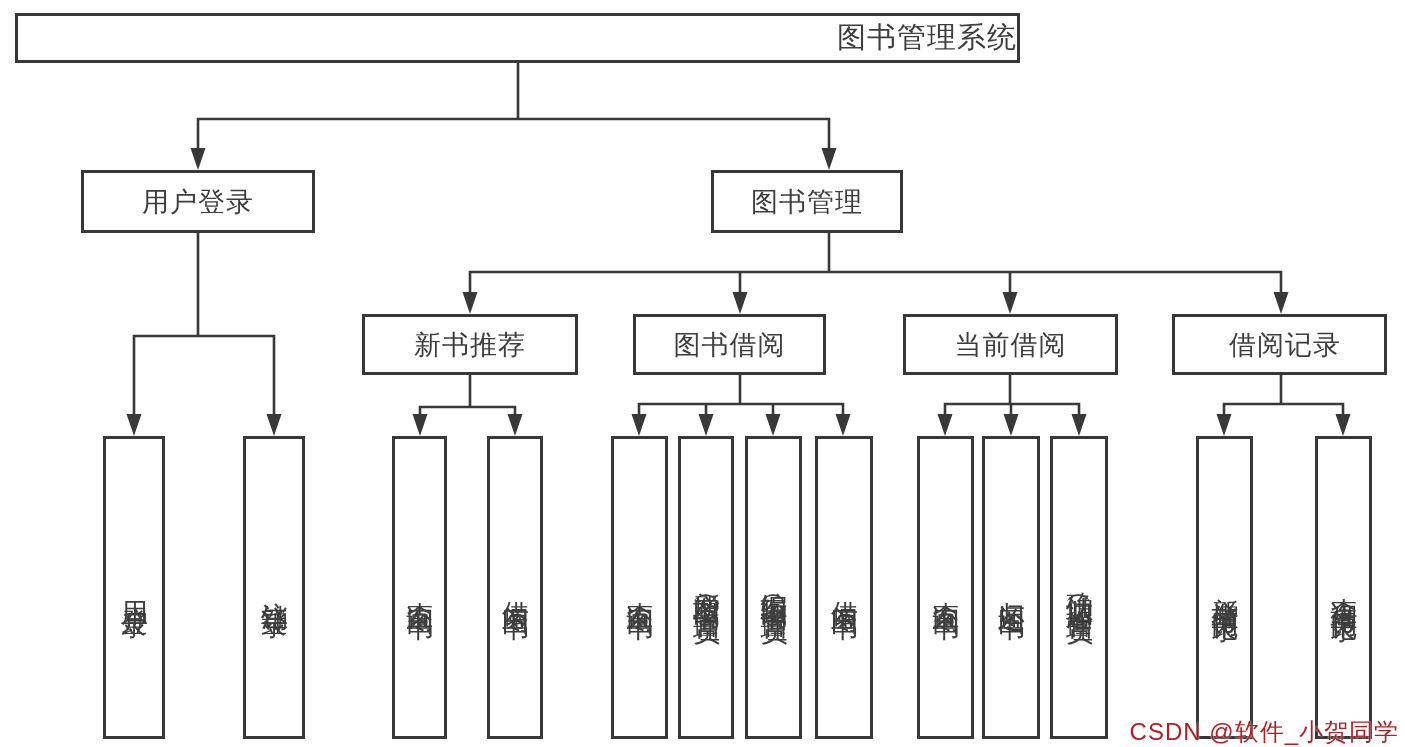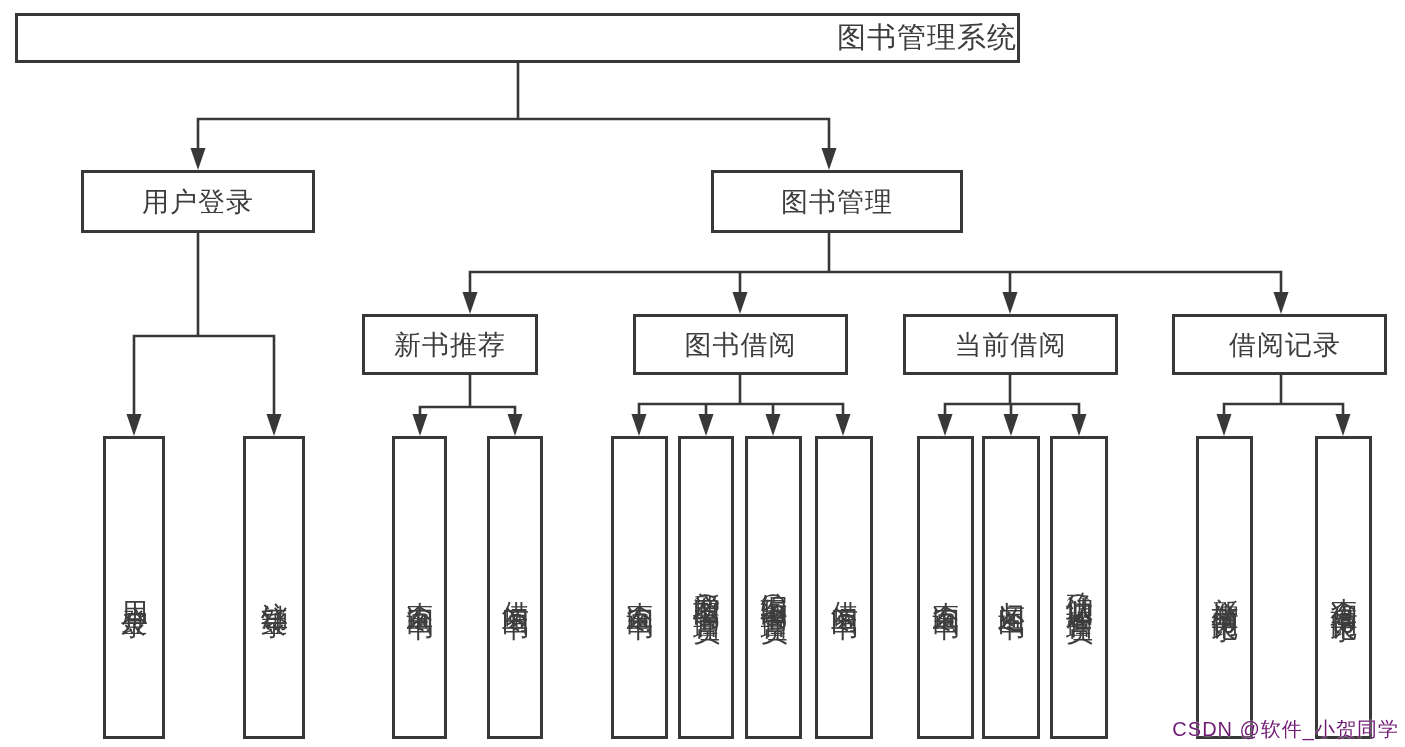--- a/index.html
+++ b/index.html
@@ -48,22 +48,22 @@
     font-size: 27px;
     letter-spacing: 4px;
     line-height: 1;
     white-space: nowrap;
   }
   .watermark {
     position: absolute;
     right: 6px;
     top: 716px;
     z-index: 3;
-    font-size: 20px;
-    color: #701a75;
+    font-size: 24px;
+    color: #b91c1c;
     letter-spacing: 1px;
     white-space: nowrap;
     text-shadow: 0 0 2px #ffffff;
   }
 </style>
 </head>
 <body>
 
 <div class="canvas">
 
@@ -119,28 +119,28 @@
     </g>
   </svg>
 
   <div class="box" style="left:15px; top:13px; width:1005px; height:50px;justify-content:flex-end;">
     <span class="root-label">图书管理系统</span>
   </div>
 
   <div class="box" style="left:81px; top:170px; width:234px; height:63px;">
     <span class="h-label">用户登录</span>
   </div>
-  <div class="box" style="left:711px; top:170px; width:252px; height:63px;">
+  <div class="box" style="left:711px; top:170px; width:192px; height:63px;">
     <span class="h-label">图书管理</span>
   </div>
 
-  <div class="box" style="left:362px; top:314px; width:176px; height:61px;">
+  <div class="box" style="left:362px; top:314px; width:216px; height:61px;">
     <span class="h-label">新书推荐</span>
   </div>
-  <div class="box" style="left:633px; top:314px; width:215px; height:61px;">
+  <div class="box" style="left:633px; top:314px; width:193px; height:61px;">
     <span class="h-label">图书借阅</span>
   </div>
   <div class="box" style="left:903px; top:314px; width:215px; height:61px;">
     <span class="h-label">当前借阅</span>
   </div>
   <div class="box" style="left:1172px; top:314px; width:215px; height:61px;padding-left:11px;">
     <span class="h-label">借阅记录</span>
   </div>
 
   <div class="box" style="left:103px; top:436px; width:62px; height:303px;">

